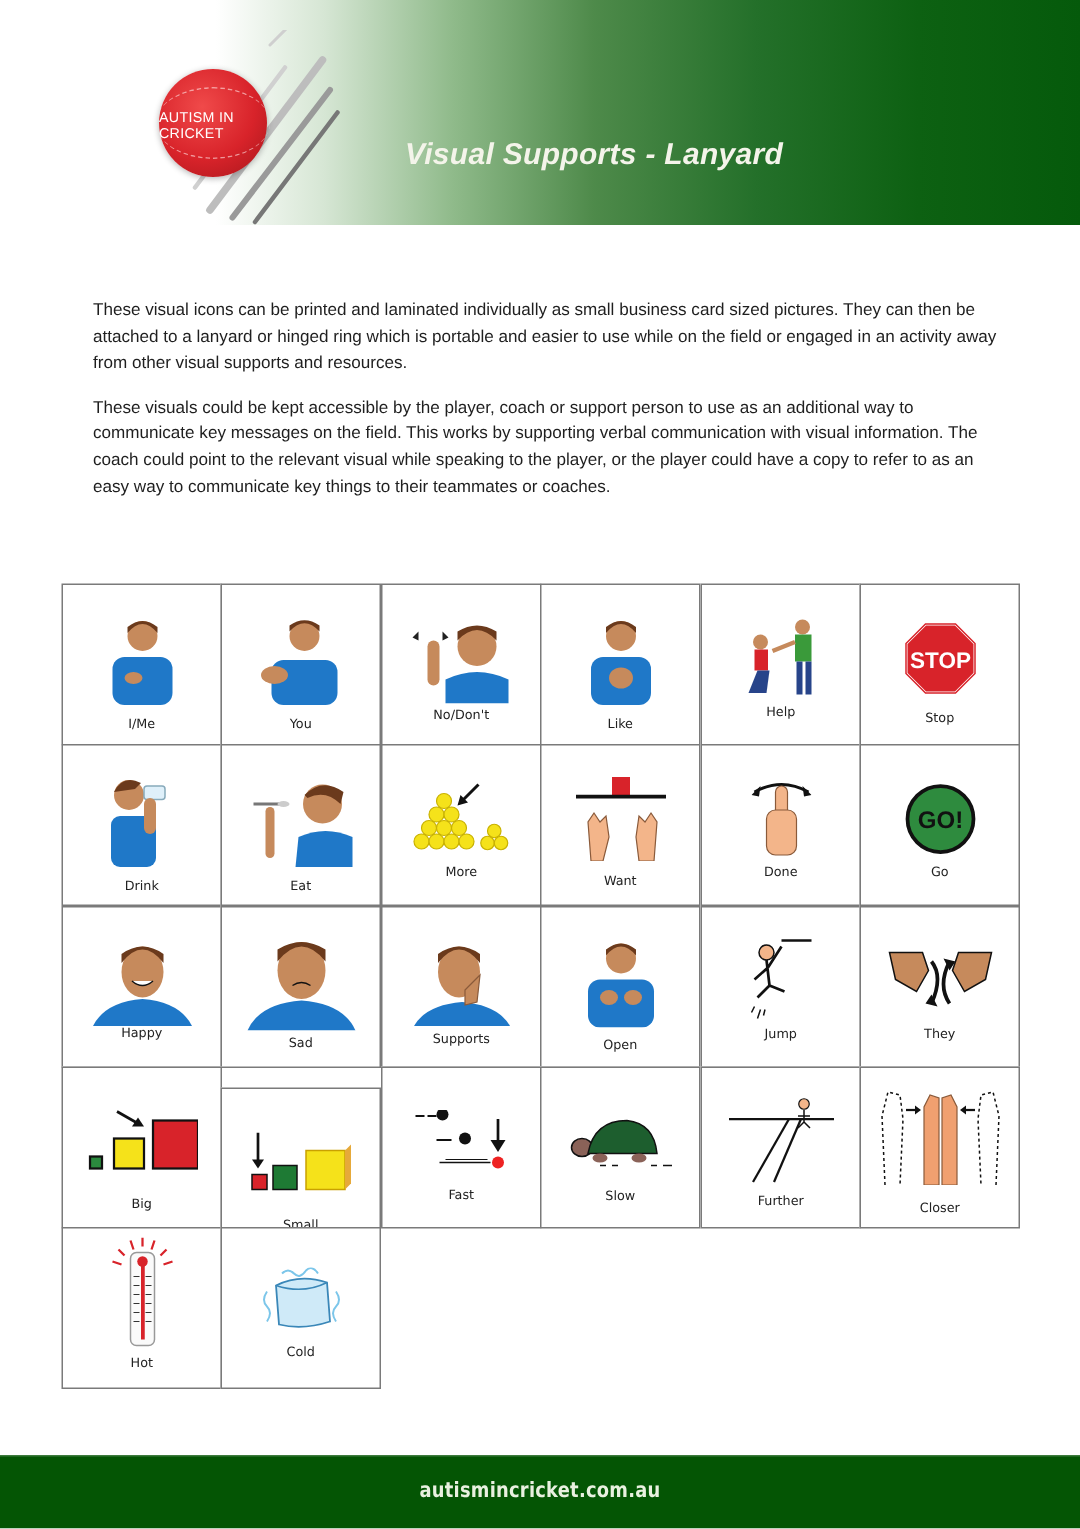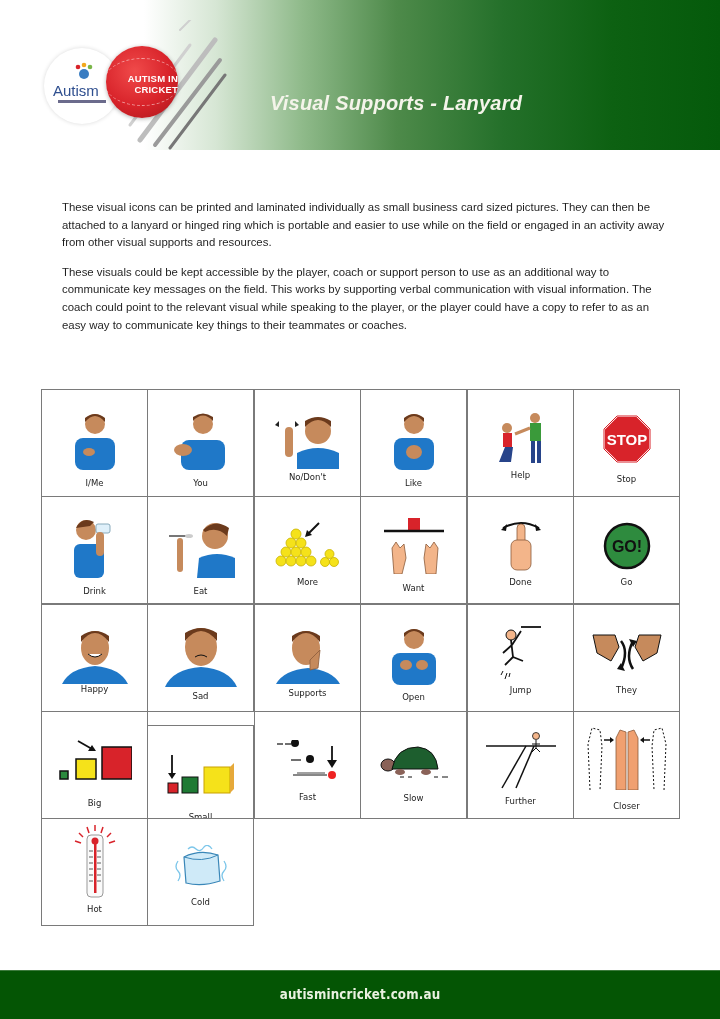--- a/index.html
+++ b/index.html
@@ -12,21 +12,21 @@
   .logo-autism { position:absolute; left:44px; top:48px; width:76px; height:76px; border-radius:50%;
     background:#ffffff; box-shadow:0 0 4px rgba(0,0,0,0.15); }
   .logo-autism .people { position:absolute; left:30px; top:14px; width:20px; height:18px; }
   .logo-autism .word { position:absolute; left:9px; top:34px; font-size:15px; color:#2f4f8f; font-family:"Liberation Sans", sans-serif; }
   .logo-autism .sub { position:absolute; left:14px; top:52px; width:48px; height:3px; background:#6b6b8c; font-size:0; }
   .logo-ball { position:absolute; left:106px; top:46px; width:72px; height:72px; border-radius:50%;
     background: radial-gradient(circle at 40% 35%, #f04a4a 0%, #d8232a 55%, #a5161b 100%);
     box-shadow: 0 1px 4px rgba(0,0,0,0.3); }
   .logo-ball .seam { position:absolute; left:-2px; top:12px; width:76px; height:48px; border-radius:50%;
     border:1px dashed rgba(255,230,230,0.6); border-left:none; border-right:none; }
-  .logo-ball .t1, .logo-ball .t2 { position:absolute; width:100%; text-align:right; color:#fff; font-weight:bold; }
+  .logo-ball .t1, .logo-ball .t2 { position:absolute; width:100%; text-align:left; color:#fff; font-weight:normal; }
   .logo-ball .t1 { top:27px; font-size:9.5px; letter-spacing:0.2px; }
   .logo-ball .t2 { top:38px; font-size:9.5px; letter-spacing:0.2px; }
   .title { position:absolute; left:270px; top:92px; font-size:20px; font-weight:bold; color:#f4f4ea; letter-spacing:0.2px;font-style:italic; }
 
   .intro { position:absolute; left:62px; top:187px; width:610px; font-size:11.4px; line-height:17.6px; color:#1f1f1f; }
   .intro p { margin-bottom:6px;margin-top:12px; }
 
   .grid { position:absolute; left:41px; top:389px; width:639px; }
   .cell { position:absolute; width:107px; height:108px; border:1.3px solid #7a7a7a; background:#fff; }
   .cell .pic { position:absolute; left:0; top:14px; width:100%; height:70px; display:flex; align-items:center; justify-content:center; }
@@ -42,30 +42,20 @@
   <svg class="streaks" viewBox="0 0 110 130">
     <g stroke-linecap="round">
       <line x1="20" y1="120" x2="95" y2="20" stroke="#bdbdbd" stroke-width="5"></line>
       <line x1="35" y1="125" x2="100" y2="40" stroke="#9a9a9a" stroke-width="4"></line>
       <line x1="10" y1="105" x2="70" y2="25" stroke="#d0d0d0" stroke-width="3"></line>
       <line x1="50" y1="128" x2="105" y2="55" stroke="#777" stroke-width="3"></line>
       <line x1="60" y1="10" x2="75" y2="-5" stroke="#cfcfcf" stroke-width="2"></line>
       <line x1="5" y1="90" x2="40" y2="45" stroke="#a8a8a8" stroke-width="2"></line>
     </g>
   </svg>
-  <div class="logo-autism">
-    <svg class="people" viewBox="0 0 20 18">
-      <circle cx="4" cy="5" r="2.3" fill="#d8232a"></circle>
-      <circle cx="10" cy="3" r="2.3" fill="#f2a81d"></circle>
-      <circle cx="16" cy="5" r="2.3" fill="#7ab648"></circle>
-      <circle cx="10" cy="12" r="5" fill="#3a7dc2"></circle>
-    </svg>
-    <div class="word">Autism</div>
-    <div class="sub"></div>
-  </div>
   <div class="logo-ball">
     <div class="seam"></div>
     <div class="t1">AUTISM IN</div>
     <div class="t2">CRICKET</div>
   </div>
   <div class="title">Visual Supports - Lanyard</div>
 </div>
 
 <div class="intro">
   <p>These visual icons can be printed and laminated individually as small business card sized pictures. They can then be attached to a lanyard or hinged ring which is portable and easier to use while on the field or engaged in an activity away from other visual supports and resources.</p>

